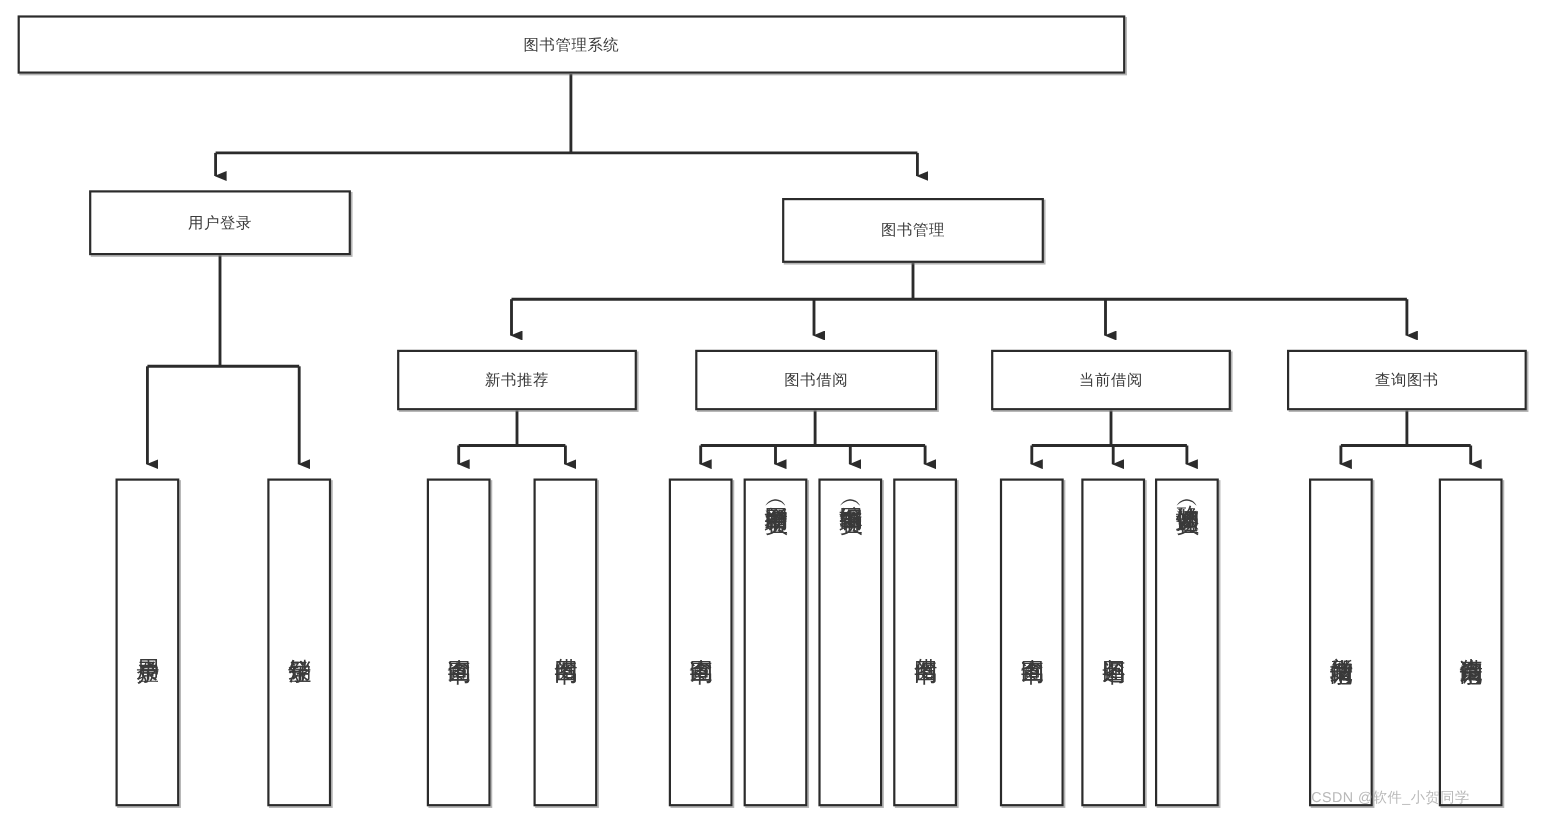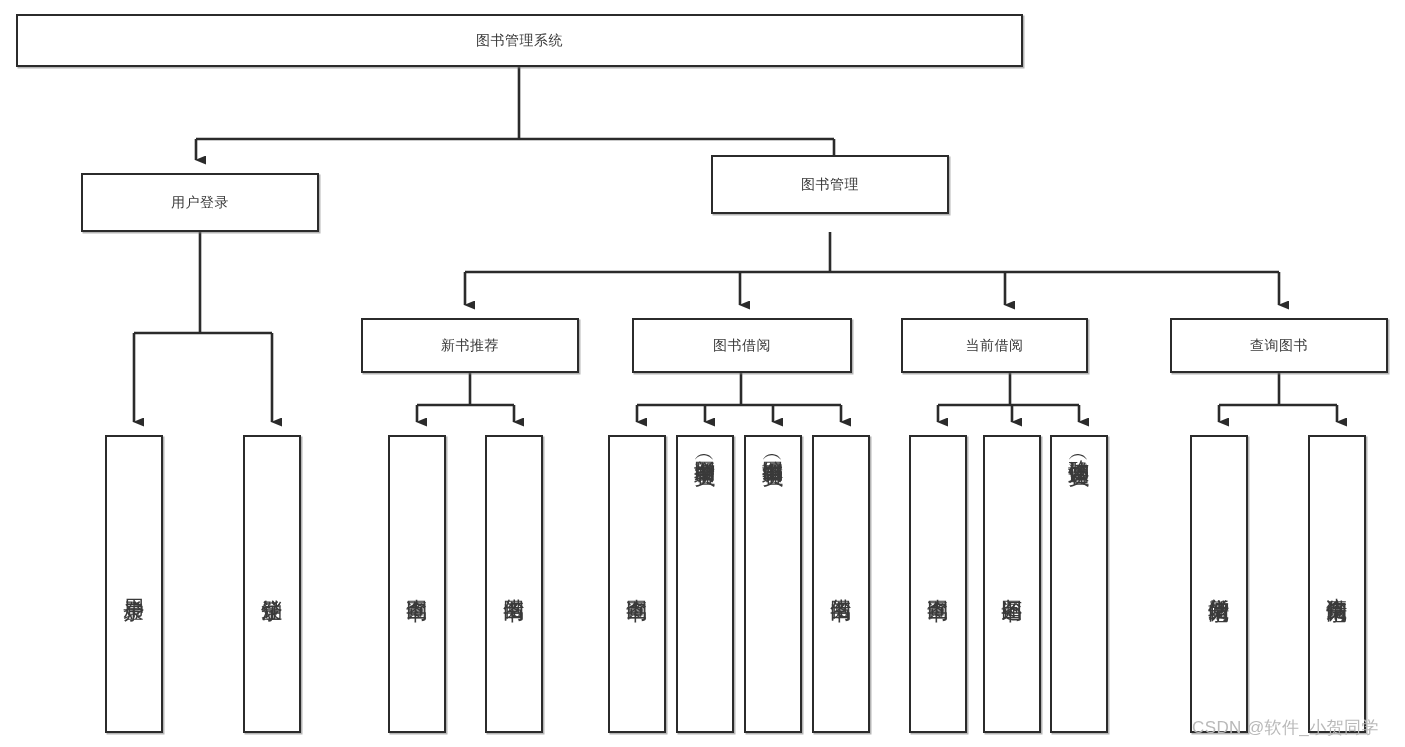--- a/index.html
+++ b/index.html
@@ -57,21 +57,21 @@
     display: block;
   }
   .node.leaf.top-aligned {
     align-items: flex-start;
   }
   .node.leaf.top-aligned .label {
     margin-top: 6px;
   }
   .watermark {
     position: absolute;
-    font-size: 17px;
+    font-size: 13px;
     color: #b9b9b9;
     white-space: nowrap;
     letter-spacing: 0.4px;
   }
 </style>
 </head>
 <body>
 
 <div id="canvas">
 
@@ -125,31 +125,31 @@
     </g>
   </svg>
 
   <div class="node" id="n-root" style="left: 16px; top: 14px; width: 1007px; height: 53px;">
     <span class="label">图书管理系统</span>
   </div>
 
   <div class="node" id="n-l2-0" style="left: 81px; top: 173px; width: 238px; height: 59px;">
     <span class="label">用户登录</span>
   </div>
-  <div class="node" id="n-l2-1" style="left: 711px; top: 155px; width: 238px; height: 59px;">
+  <div class="node" id="n-l2-1" style="left: 711px; top: 180px; width: 238px; height: 59px;">
     <span class="label">图书管理</span>
   </div>
 
   <div class="node" id="n-l3-0" style="left: 361px; top: 318px; width: 218px; height: 55px;">
     <span class="label">新书推荐</span>
   </div>
   <div class="node" id="n-l3-1" style="left: 632px; top: 318px; width: 220px; height: 55px;">
     <span class="label">图书借阅</span>
   </div>
-  <div class="node" id="n-l3-2" style="left: 901px; top: 318px; width: 187px; height: 55px;">
+  <div class="node" id="n-l3-2" style="left: 901px; top: 318px; width: 218px; height: 55px;">
     <span class="label">当前借阅</span>
   </div>
   <div class="node" id="n-l3-3" style="left: 1170px; top: 318px; width: 218px; height: 55px;">
     <span class="label">查询图书</span>
   </div>
 
   <div class="node leaf" id="n-lf-0" style="left: 105px; top: 435px; width: 58px; height: 298px;">
     <span class="label">用户登录</span>
   </div>
   <div class="node leaf" id="n-lf-1" style="left: 243px; top: 435px; width: 58px; height: 298px;">

